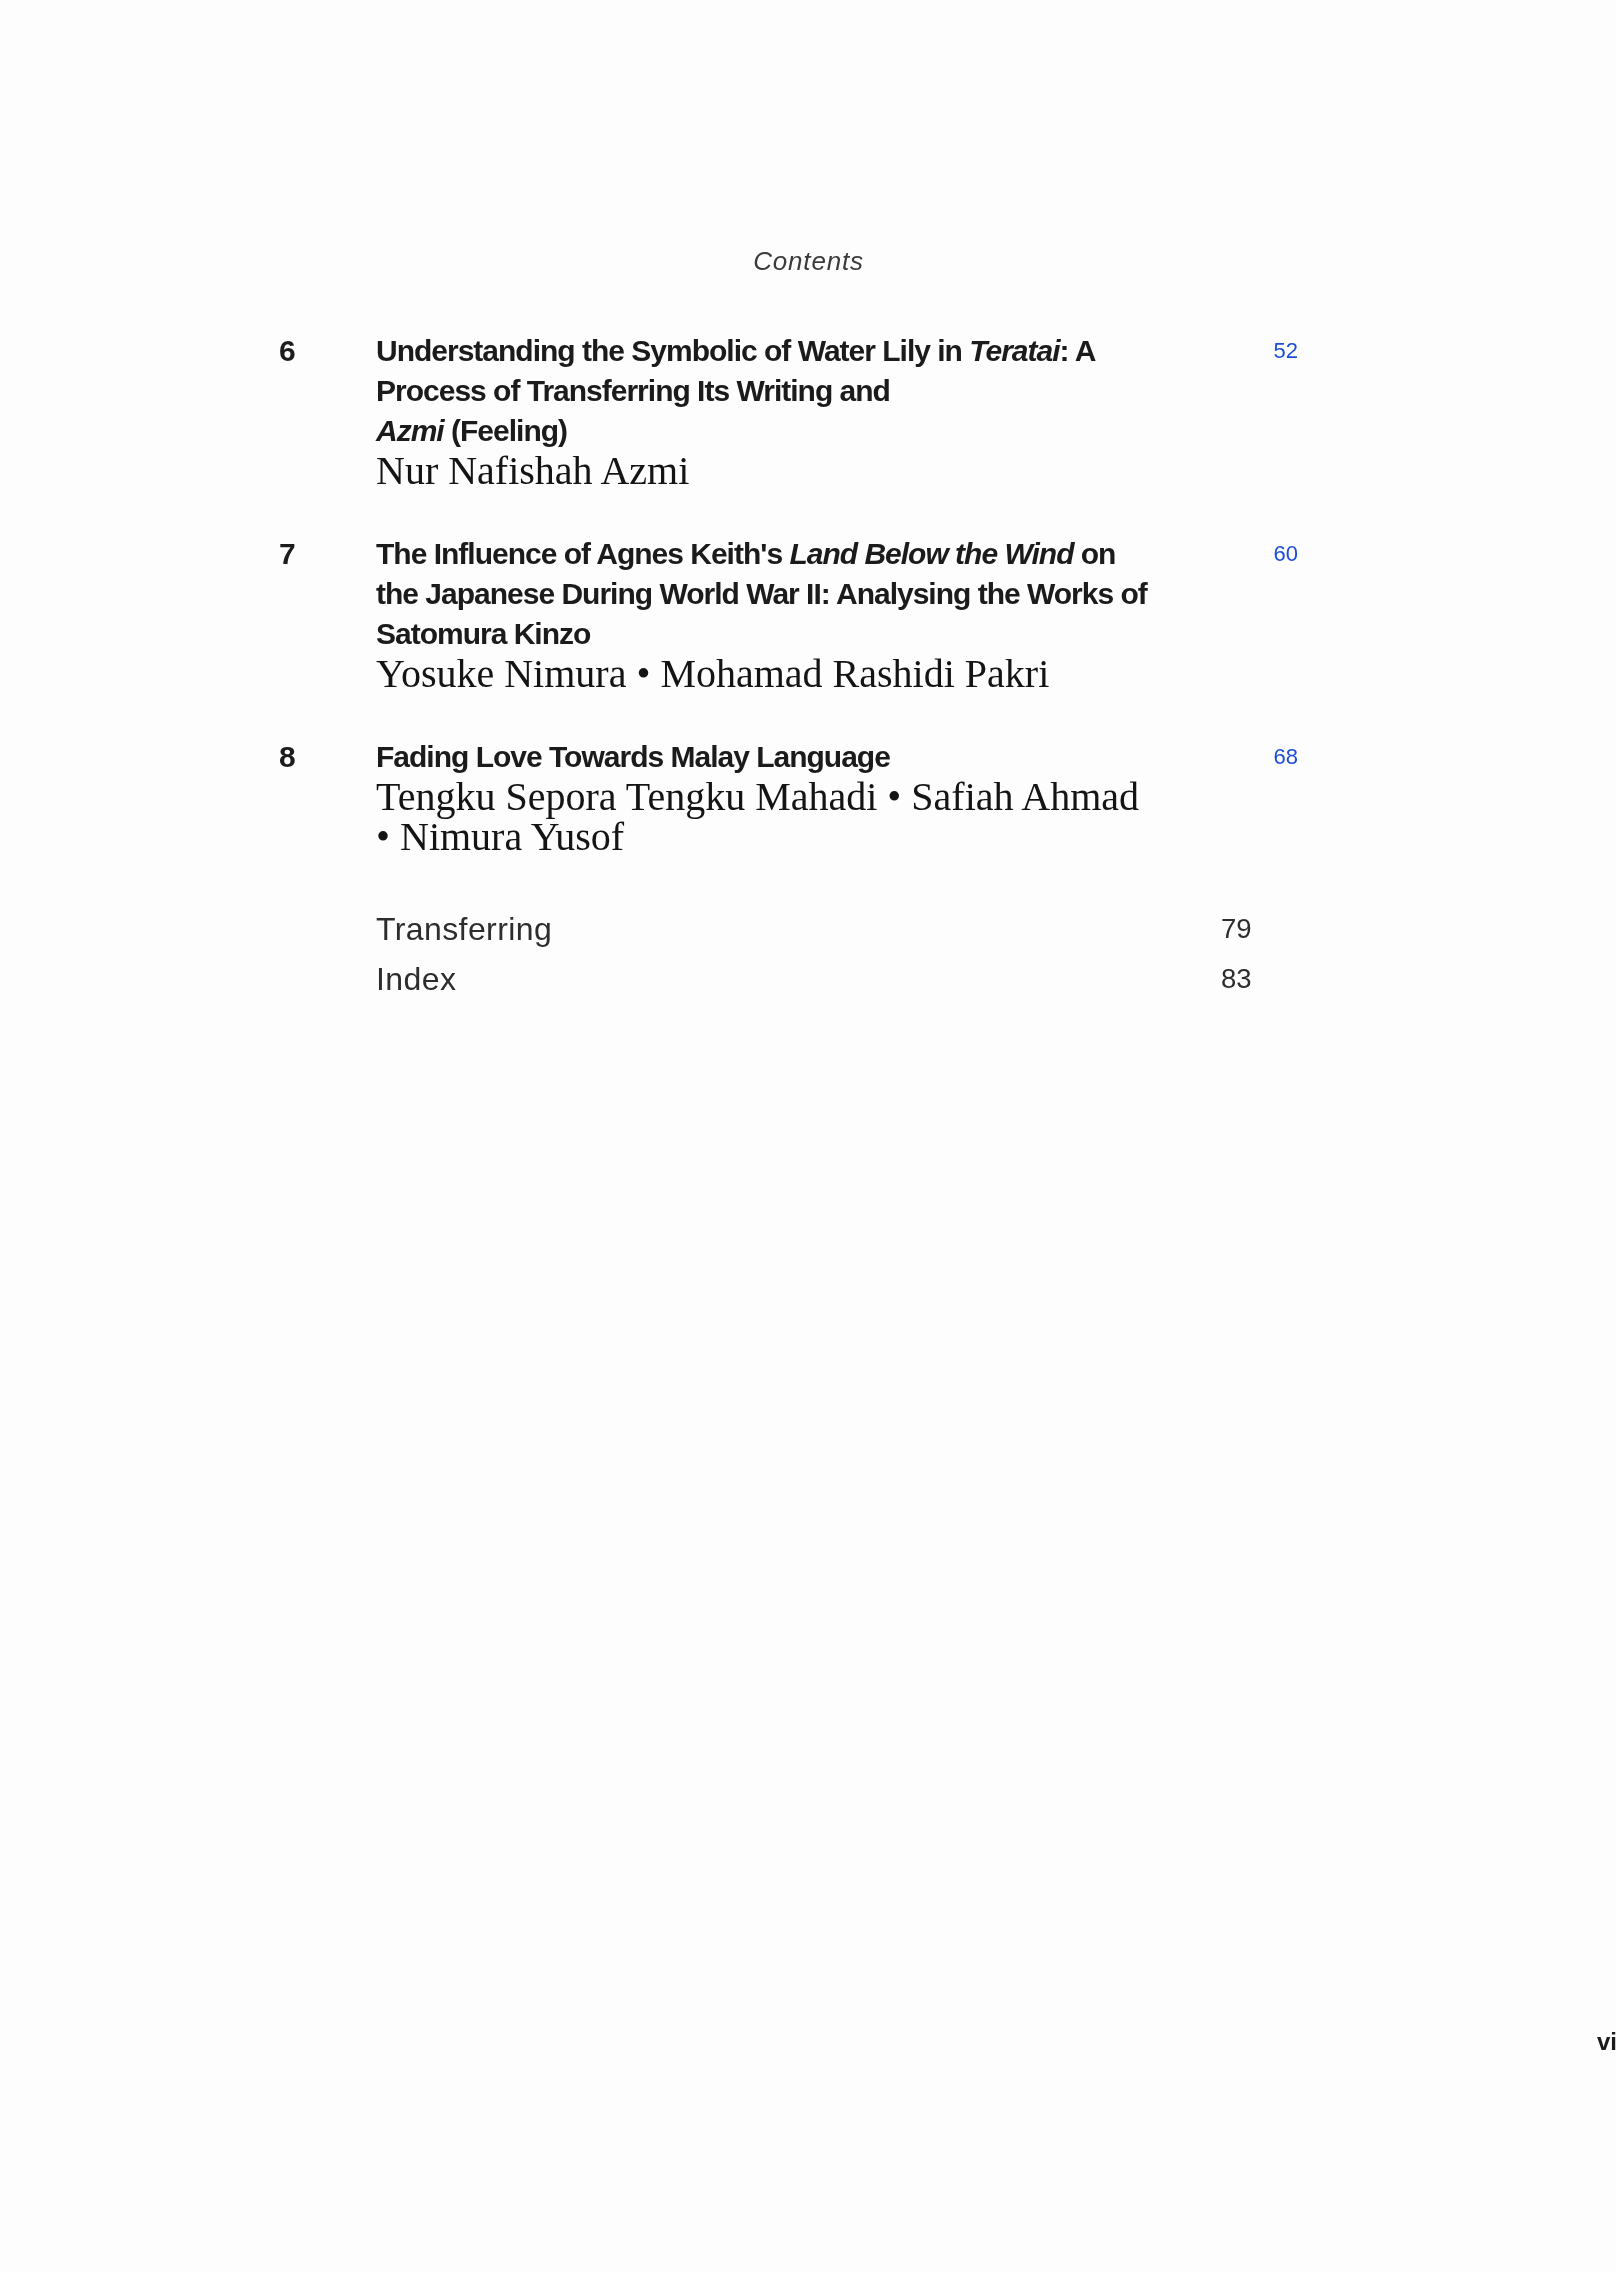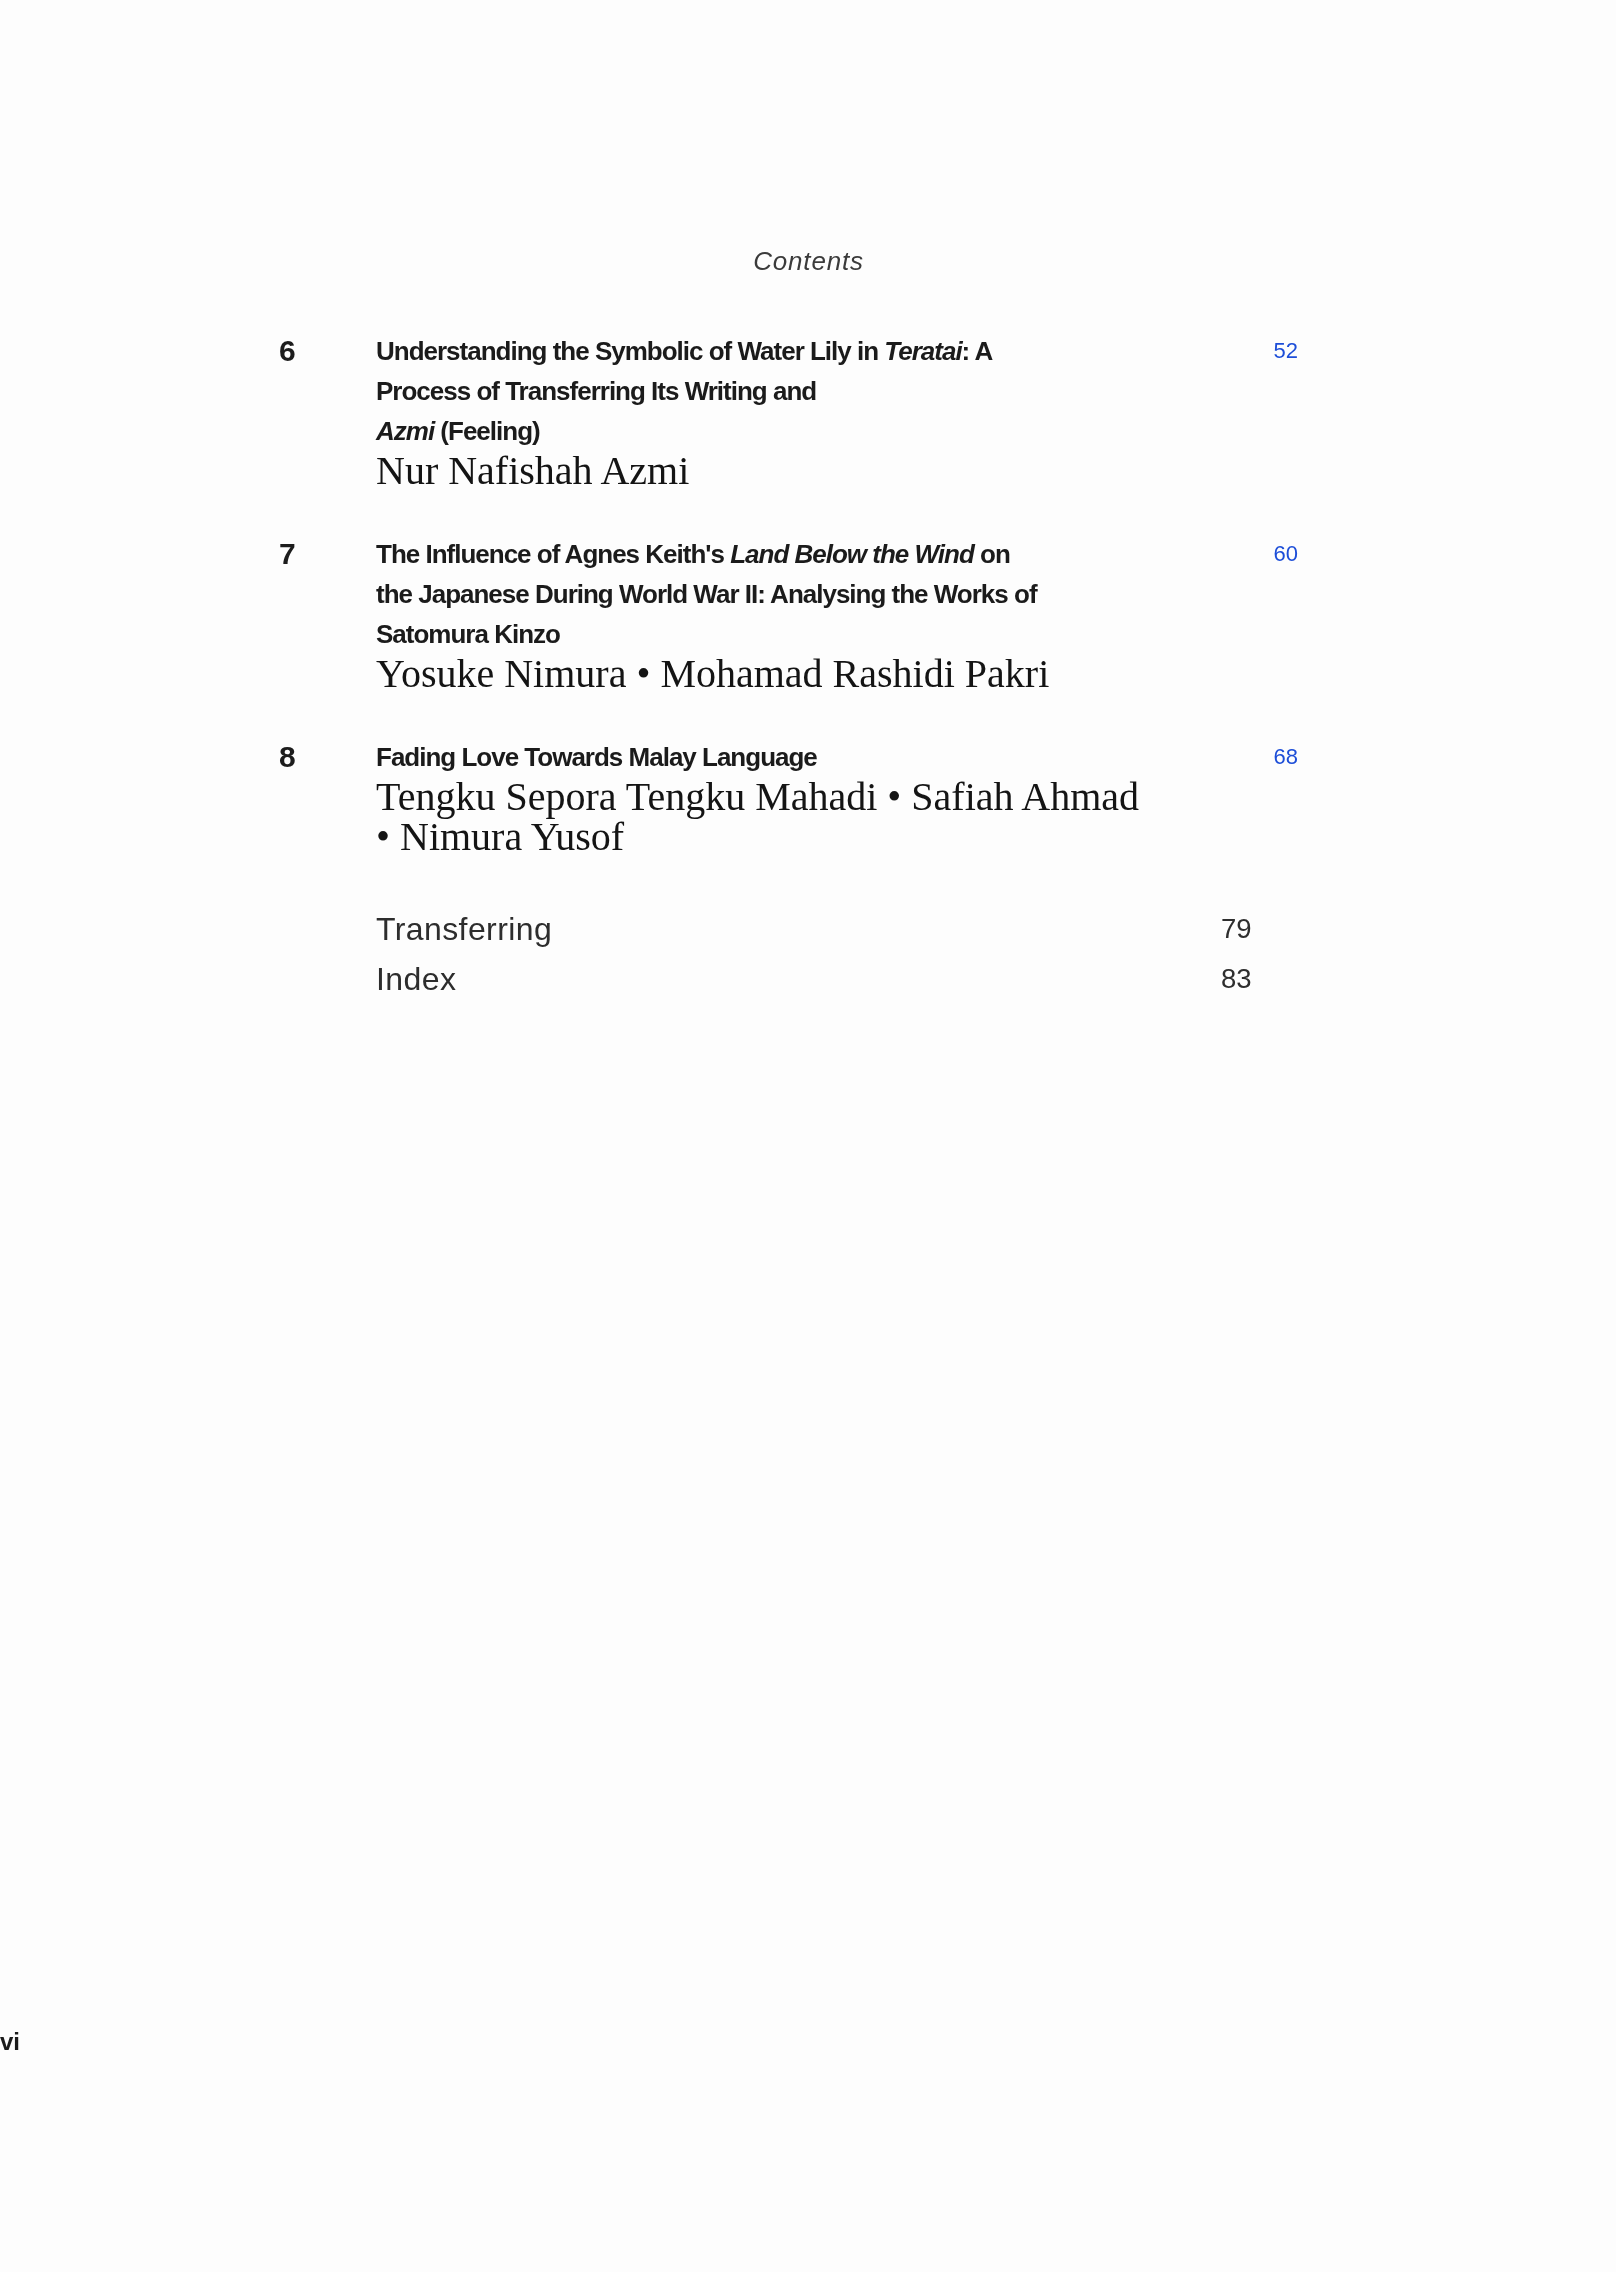--- a/index.html
+++ b/index.html
@@ -45,21 +45,21 @@
     flex: 0 0 97px;
     font-size: 30px;
     font-weight: 700;
     line-height: 40px;
   }
   .entry-body {
     flex: 1 1 auto;
     min-width: 0;
   }
   .title-line {
-    font-size: 26px;
+    font-size: 30px;
     font-weight: 700;
     letter-spacing: -1px;
     line-height: 40px;
     white-space: nowrap;
     color: #1b1b1b;
   }
   .title-line .italic {
     font-style: italic;
   }
   .entry-authors {
@@ -105,21 +105,21 @@
     font-size: 27.5px;
     font-weight: 400;
     line-height: 40px;
     color: #2e2e2e;
   }
   .page-footer {
     position: absolute;
     top: 2026px;
     left: 0;
     width: 100%;
-    text-align: left;
+    text-align: right;
     font-size: 24px;
     font-weight: 700;
     line-height: 32px;
     color: #1b1b1b;
   }
 </style>
 </head>
 <body>
 
 <div class="page">

